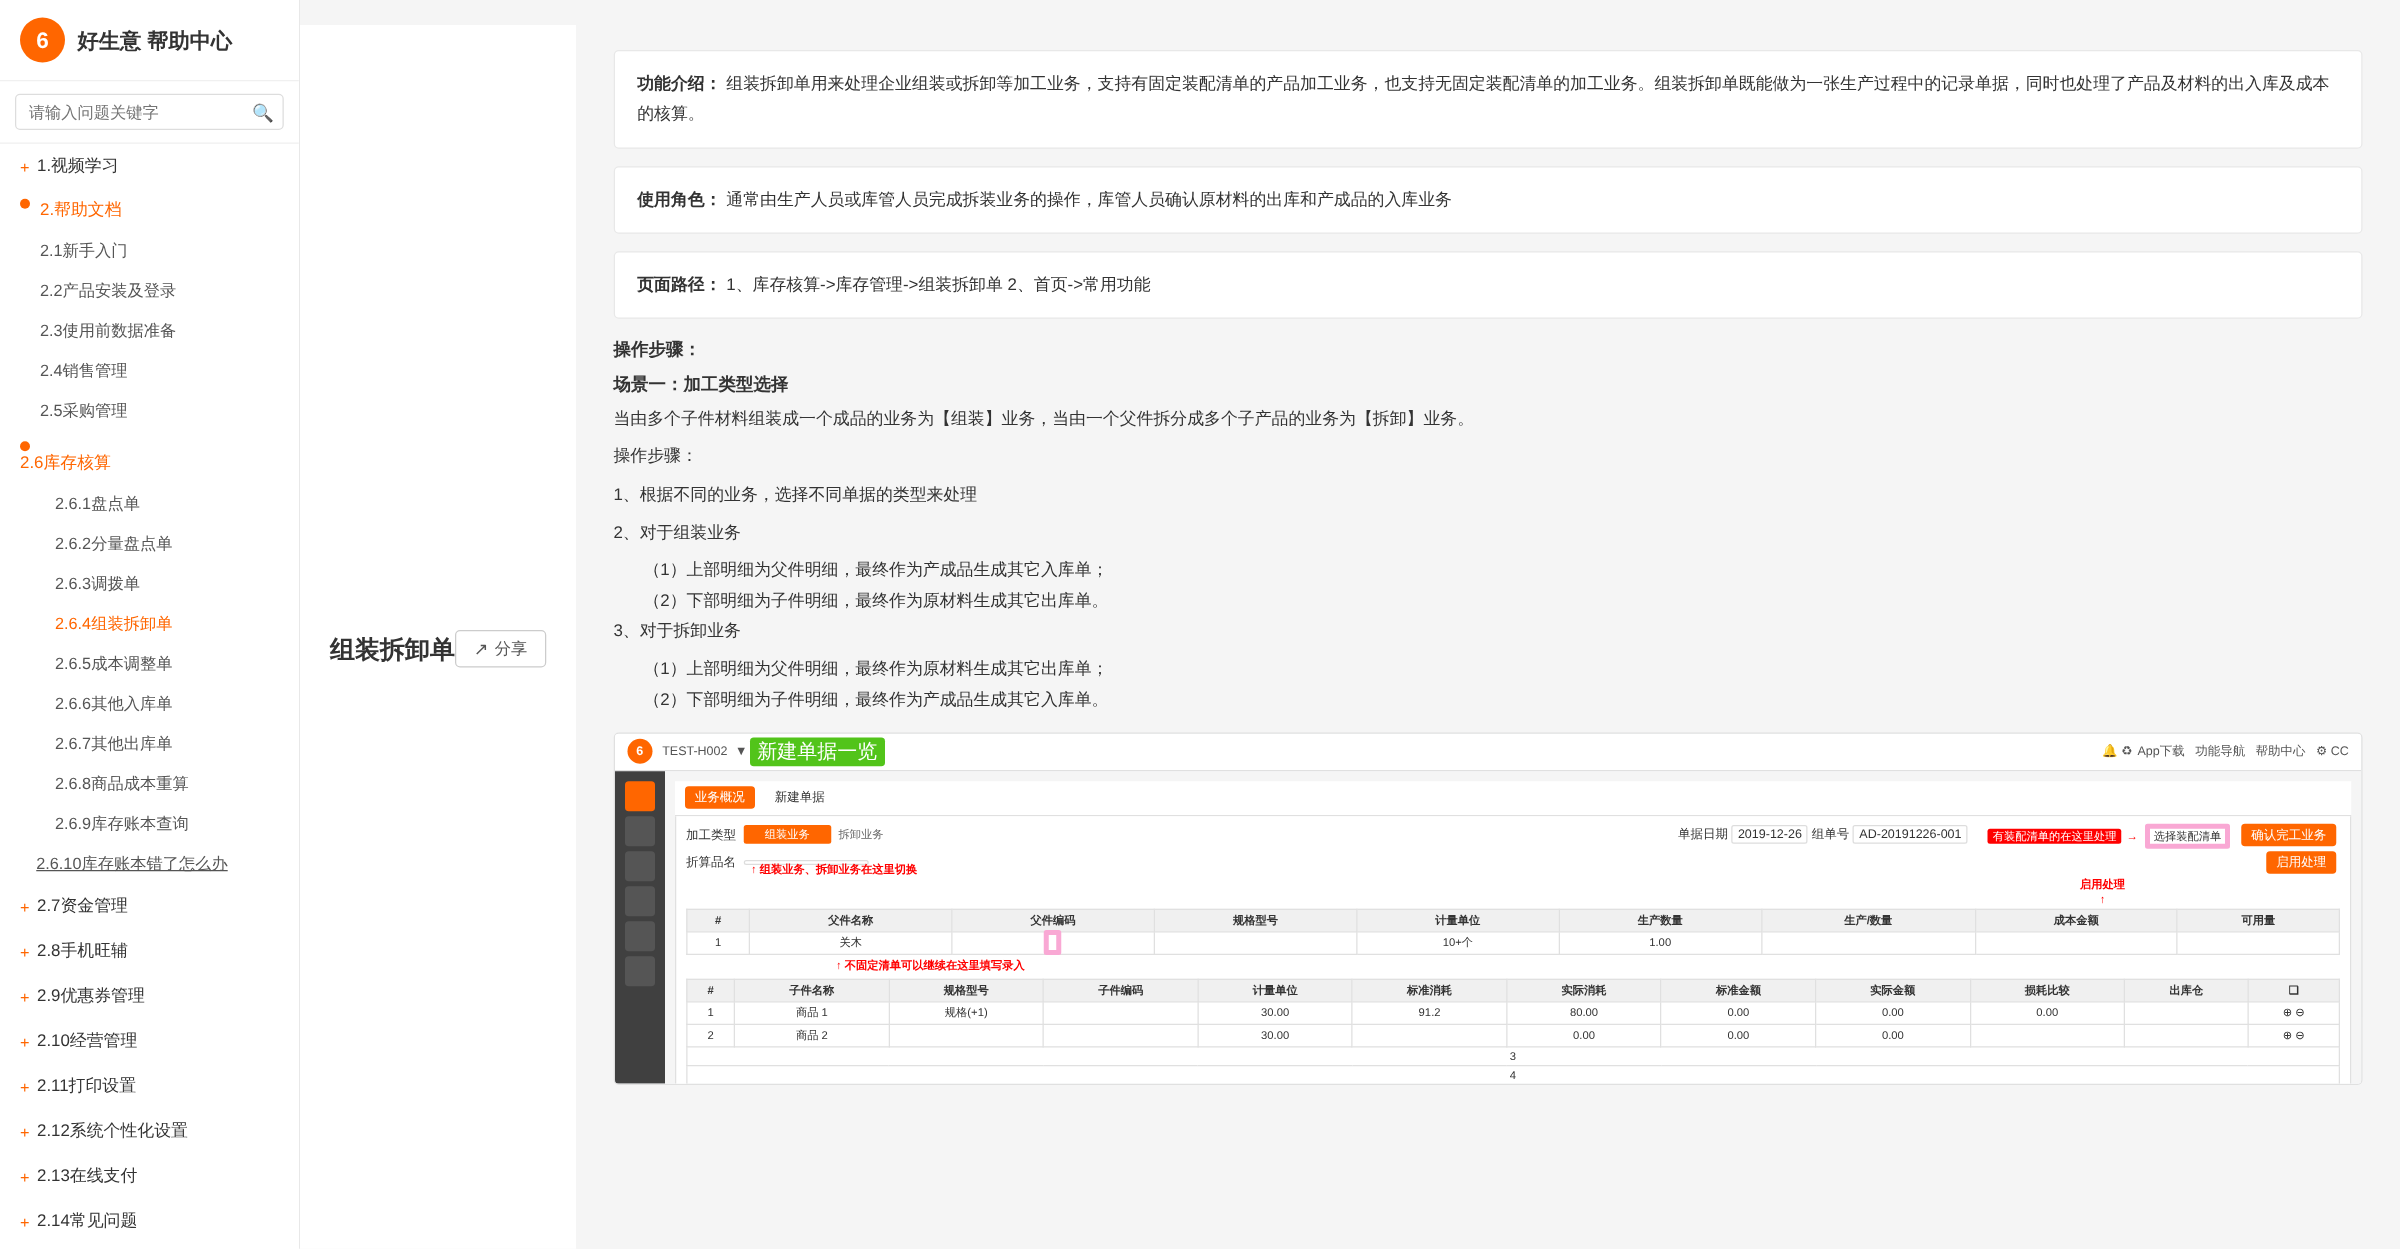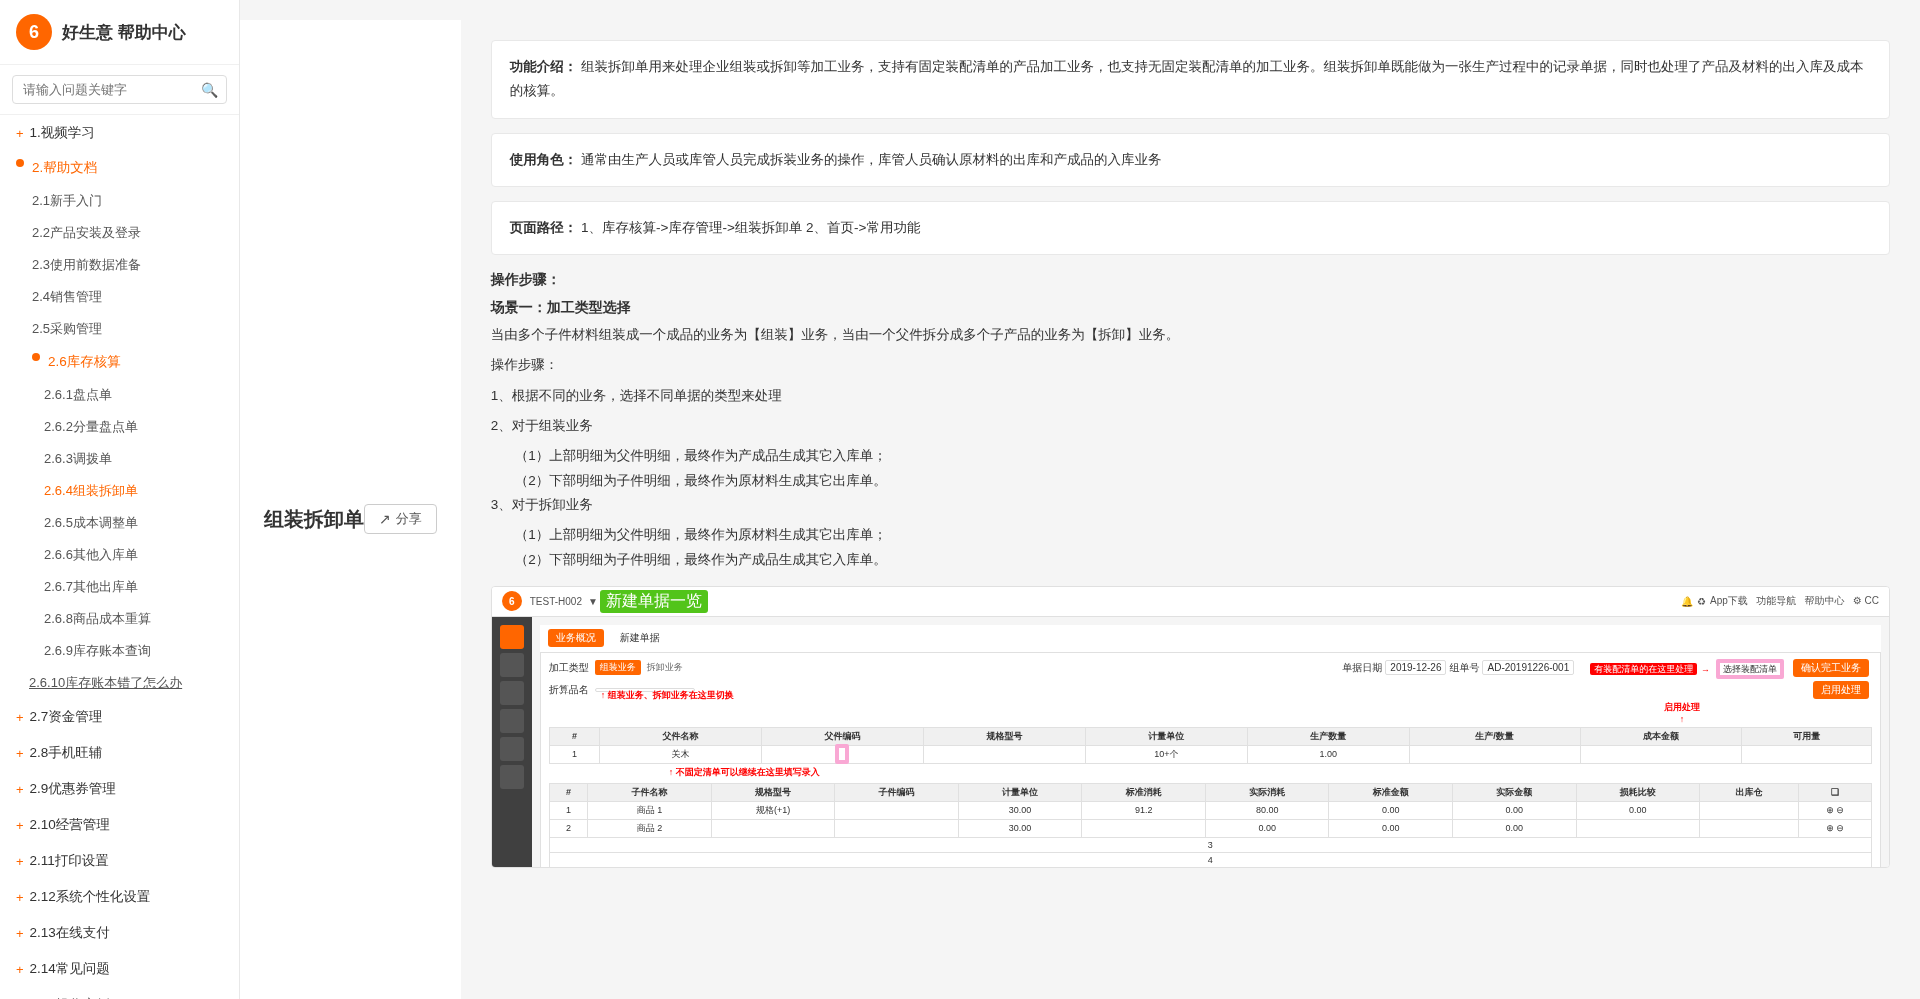--- a/index.html
+++ b/index.html
@@ -340,21 +340,21 @@
   <div class="nav-sub-item">
     <span>2.3使用前数据准备</span>
   </div>
   <div class="nav-sub-item">
     <span>2.4销售管理</span>
   </div>
   <div class="nav-sub-item">
     <span>2.5采购管理</span>
   </div>
 
-  <div class="nav-group-title open" style="padding-left:32px;">
+  <div class="nav-group-title open" style="padding-left:16px;flex-direction:column;">
     <span class="dot"></span>
     <span>2.6库存核算</span>
   </div>
 
   <div class="nav-sub-item" style="padding-left:44px;">
     <span>2.6.1盘点单</span>
   </div>
   <div class="nav-sub-item" style="padding-left:44px;">
     <span>2.6.2分量盘点单</span>
   </div>
@@ -490,25 +490,25 @@
               <span class="mock-tab active">业务概况</span>
               <span class="mock-tab">新建单据</span>
               <span style="flex:1;"></span>
             </div>
 
             <div style="background:#fff;border:1px solid #e0e0e0;border-top:none;padding:6px 8px;position:relative;">
 
               <div class="mock-row">
                 <div style="display:flex;align-items:center;gap:6px;">
                   <span style="font-size:10px;">加工类型</span>
-                  <span style="background:#ff6600;color:#fff;border-radius:2px;padding:1px 5px;font-size:9px;">组装业务</span>
+                  <span style="background:#ff6600;color:#fff;border-radius:2px;padding:1px 17px;font-size:9px;">组装业务</span>
                   <span style="font-size:9px;color:#666;">拆卸业务</span>
                 </div>
                 <div style="flex:1;"></div>
-                <div style="font-size:10px;display:flex;align-items:flex-end;gap:3px;">
+                <div style="font-size:10px;display:flex;align-items:flex-start;gap:3px;">
                   <span>单据日期</span>
                   <span class="mock-input-box">2019-12-26</span>
                   <span>组单号</span>
                   <span class="mock-input-box">AD-20191226-001</span>
                 </div>
 
                 <div style="position:relative;margin-left:10px;">
                   <span style="background:#ff0000;color:#fff;font-size:9px;padding:1px 4px;border-radius:2px;white-space:nowrap;">有装配清单的在这里处理</span>
                   <span style="color:#ff0000;font-size:9px;"> →</span>
                   <span class="mock-red-box" style="margin-left:2px;">选择装配清单</span>

